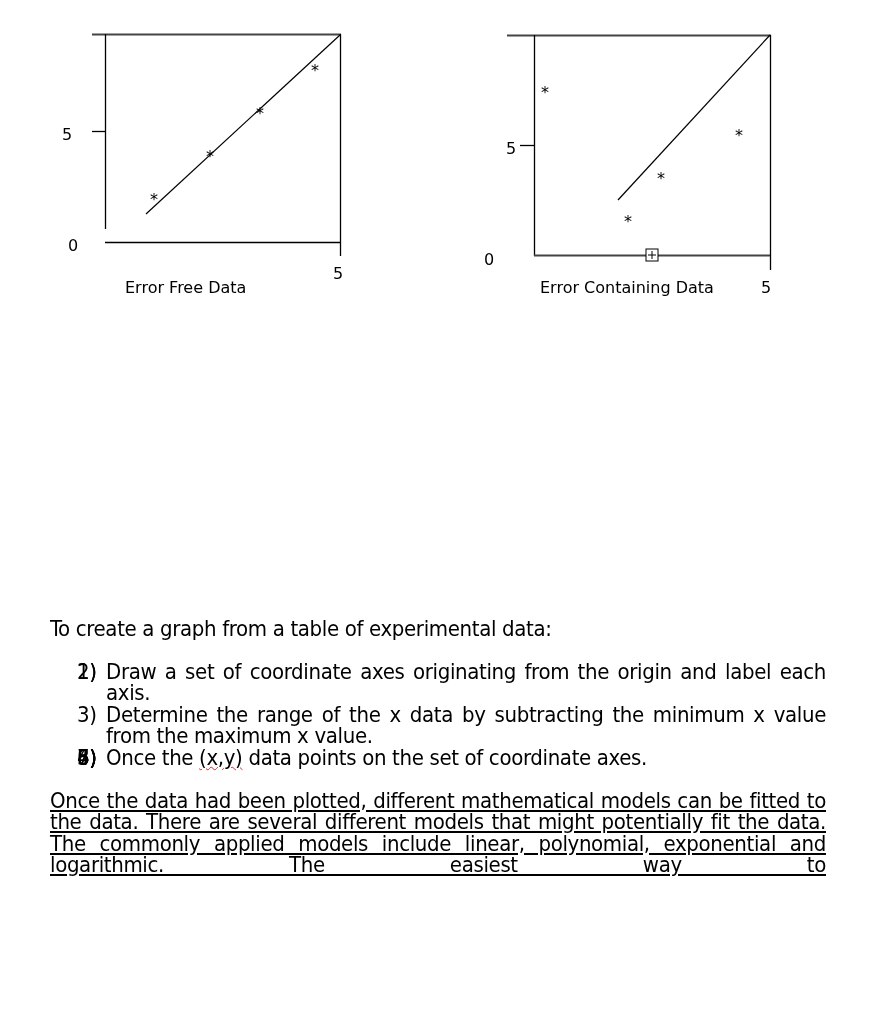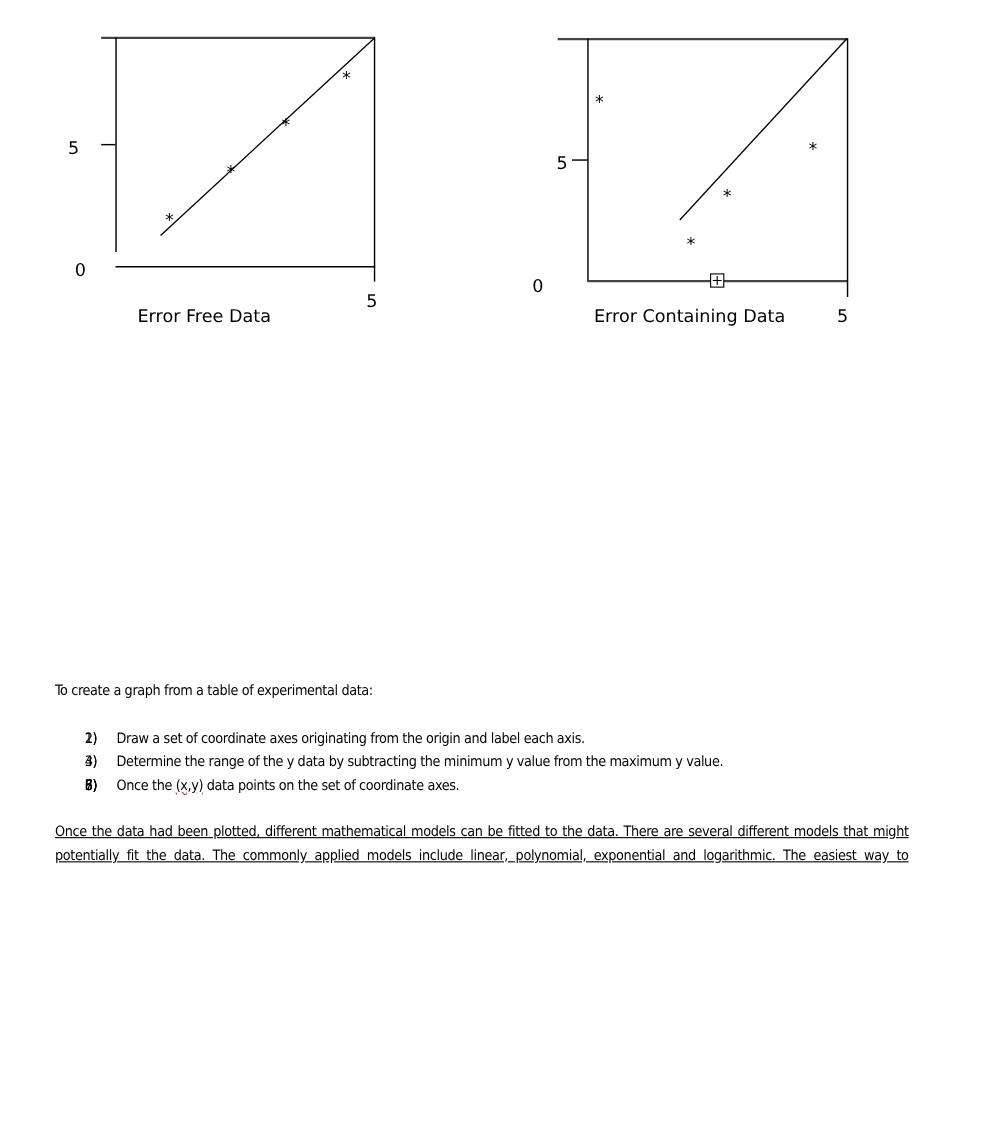--- a/index.html
+++ b/index.html
@@ -2,21 +2,21 @@
 <html><head>
   <meta charset="utf-8">
   <style>
     html, body { margin: 0; padding: 0; background: #ffffff; }
     body { width: 895px; height: 1024px; position: relative; overflow: hidden;
            font-family: "DejaVu Sans", sans-serif; color: #000; }
     .chart-svg { position: absolute; left: 0; top: 0; }
     .chart-svg text { font-family: "DejaVu Sans", sans-serif; font-size: 16px; fill: #000; }
     .doc { position: absolute; left: 50px; top: 618px; width: 776px;
            font-family: "DejaVu Sans Condensed", "DejaVu Sans", sans-serif;
-           font-size: 13px; line-height: 21.6px; letter-spacing: -0.35px; }
+           font-size: 22px; line-height: 21.6px; letter-spacing: -0.35px; }
     .intro { margin: 0 0 21px 0; }
     ol.steps { list-style: none; margin: 0; padding: 0; }
     ol.steps li { position: relative; padding-left: 56px; text-align: justify; }
     ol.steps li .num { position: absolute; left: 27px; top: 0; }
     .para { margin: 21px 0 0 0; text-align: justify; text-align-last: justify; text-decoration: underline; }
     .spell { text-decoration: underline wavy #d03030; text-decoration-thickness: 1px; }
   </style>
 </head>
 <body>
 
@@ -60,21 +60,21 @@
     <text x="540" y="293">Error Containing Data</text>
     <text x="766" y="293" text-anchor="middle">5</text>
   </g>
 </svg>
 
 <div class="doc">
   <p class="intro">To create a graph from a table of experimental data:</p>
   <ol class="steps">
     <li><span class="num">1)</span></li>
     <li><span class="num">2)</span><span>Draw a set of coordinate axes originating from the origin and label each axis.</span></li>
-    <li><span class="num">3)</span></li>
-    <li><span class="num">4)</span><span>Determine the range of the y data by subtracting the minimum y value from the maximum y value.</span></li>
+    <li><span class="num">3)</span><span>Determine the range of the x data by subtracting the minimum x value from the maximum x value.</span></li>
+    <li><span class="num">4)</span></li>
     <li><span class="num">5)</span></li>
     <li><span class="num">6)</span></li>
     <li><span class="num">7)</span></li>
     <li><span class="num">8)</span><span>Once the </span><span class="spell">(x,y)</span><span> data points on the set of coordinate axes.</span></li>
   </ol>
   <p class="para">Once the data had been plotted, different mathematical models can be fitted to the data. There are several different models that might potentially fit the data. The commonly applied models include linear, polynomial, exponential and logarithmic. The easiest way to</p>
 </div>
 
 </body></html>

